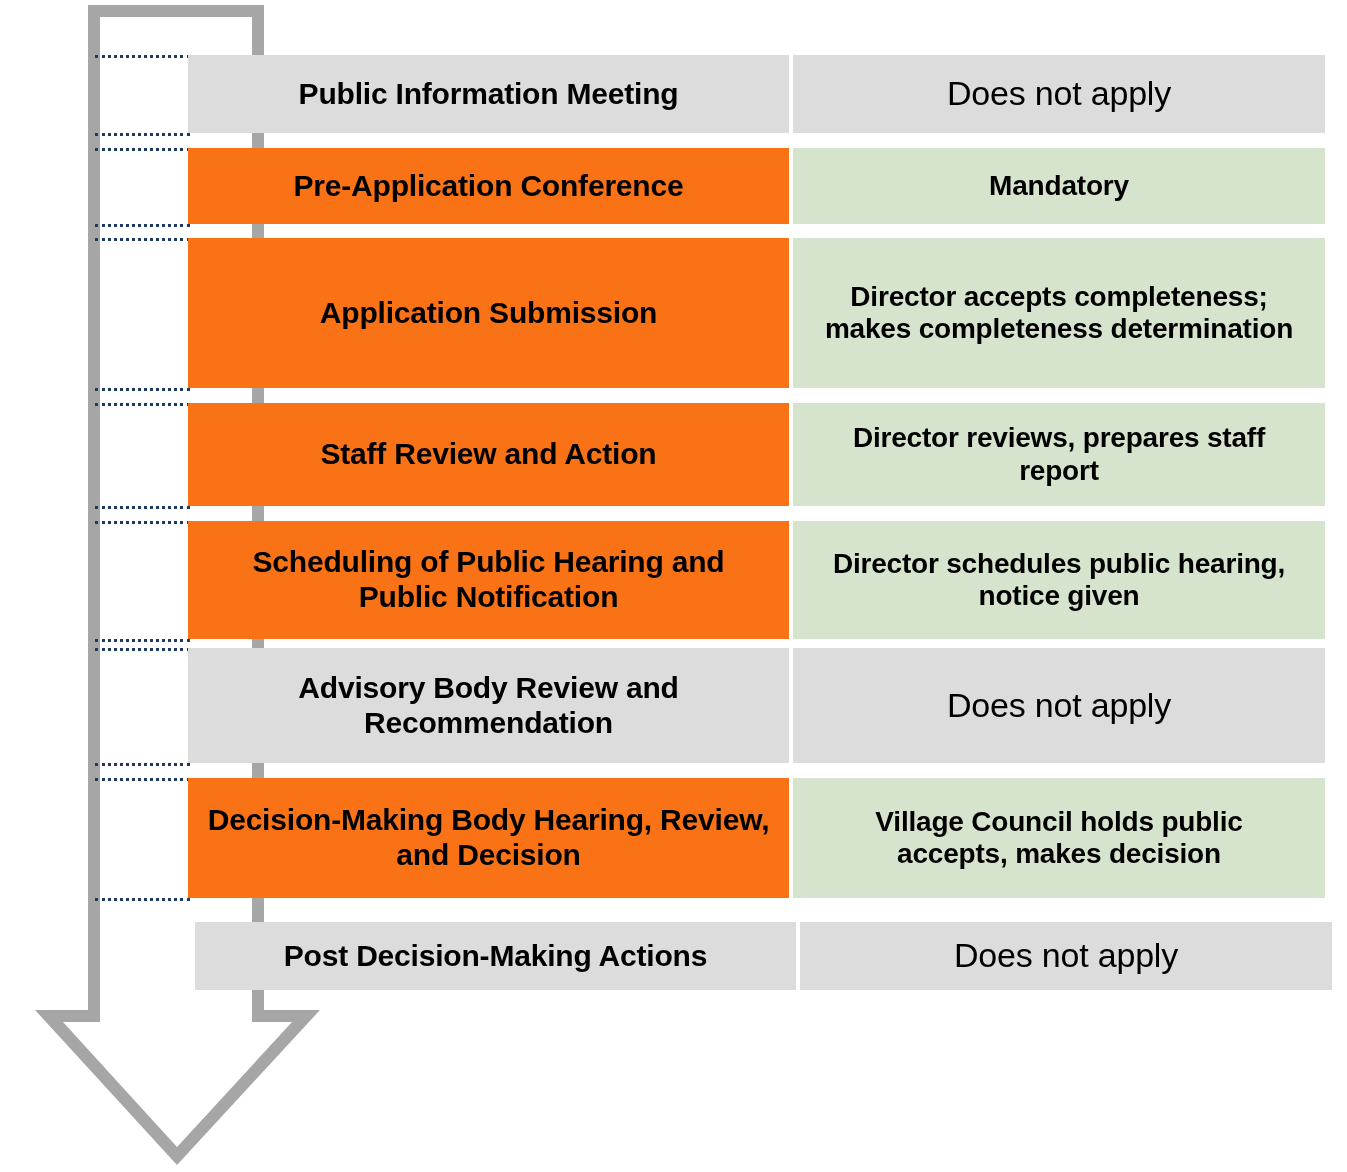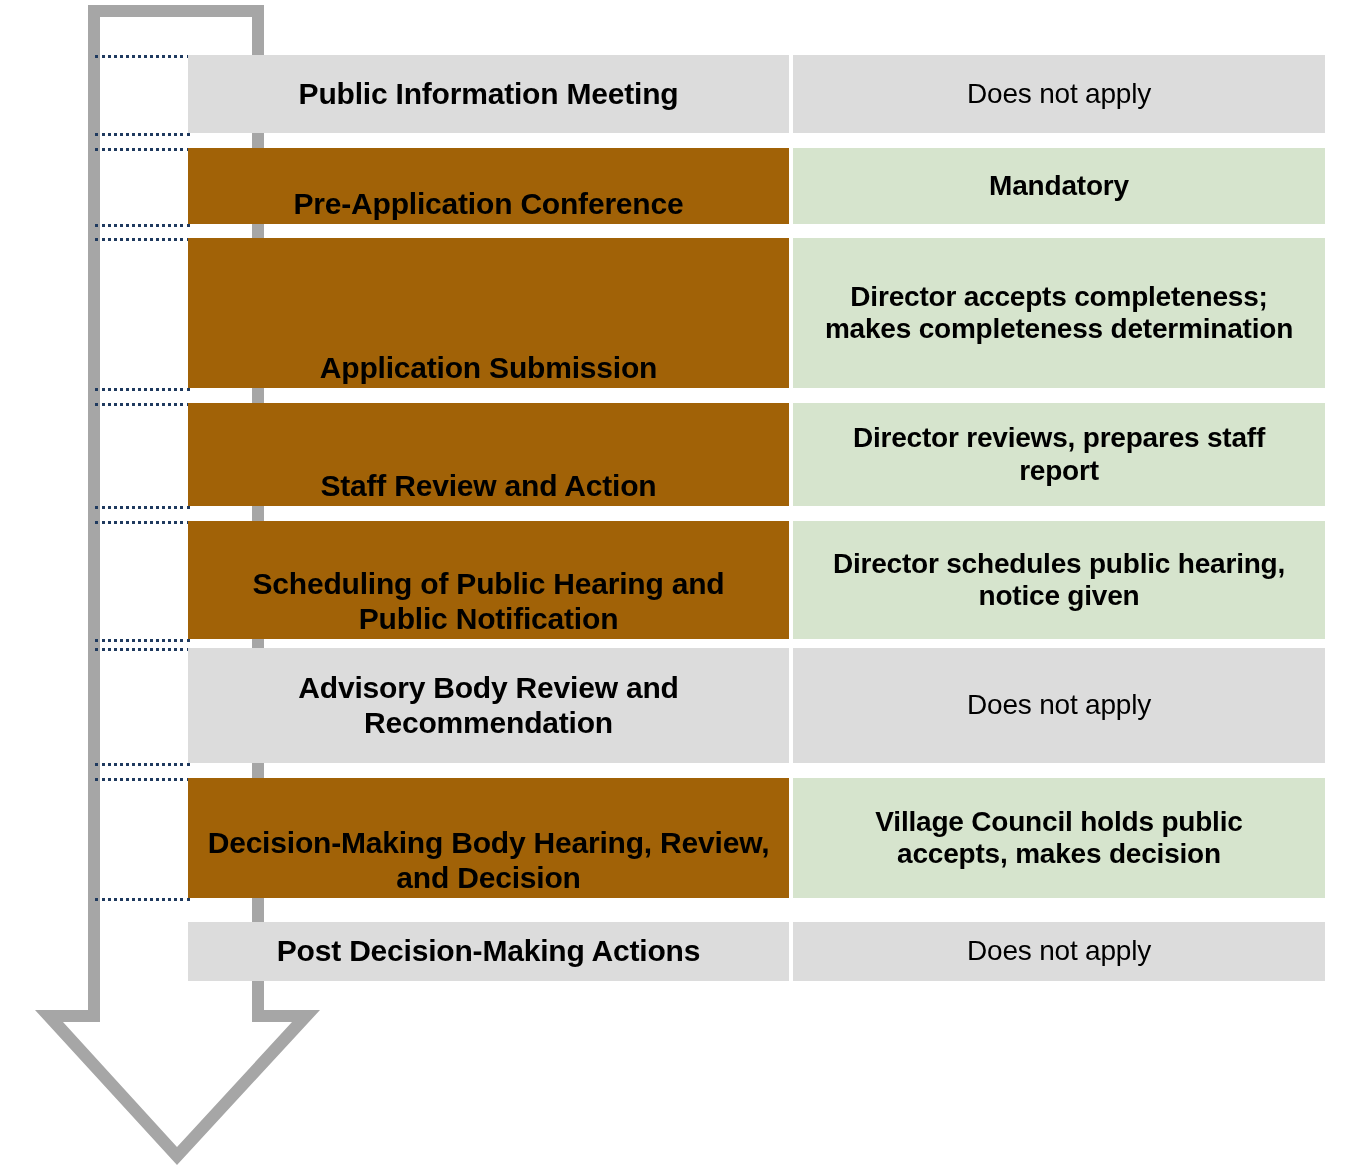--- a/index.html
+++ b/index.html
@@ -72,28 +72,28 @@
     width: 532px;
   }
   .txt {
     display: block;
     line-height: 1.16;
     color: #000000;
     letter-spacing: -0.2px;
   }
 
   
-  .fill-blue  { background: #a16207; align-items: flex-end; }
+  .fill-blue  { background: #f97316; }
   .fill-green { background: #d6e4cd; justify-content: center; }
   .fill-gray  { background: #dcdcdc; }
 
   
   .t-step { font-size: 30px; font-weight: bold; }
   .t-note-bold { font-size: 28px; font-weight: bold; }
-  .t-note-plain { font-size: 28px; font-weight: normal; }
+  .t-note-plain { font-size: 34px; font-weight: normal; }
 </style>
 </head>
 <body>
 
 <div id="canvas">
 
   <svg id="flow-arrow" viewBox="0 0 1347 1172">
     <path d="M 88,5
              L 264,5
              L 264,1010
@@ -192,21 +192,21 @@
 
   <div class="row" style="top:778px;height:120px;">
     <div class="cell cell-step fill-blue">
       <span class="txt t-step" style="max-width:570px;">Decision-Making Body Hearing, Review, and Decision</span>
     </div>
     <div class="cell cell-note fill-green">
       <span class="txt t-note-bold" style="max-width:470px;">Village Council holds public accepts, makes decision</span>
     </div>
   </div>
 
-  <div class="row" style="top:922px;height:59px;">
+  <div class="row" style="top:922px;height:68px;margin-left:7px;">
     <div class="cell cell-step fill-gray">
       <span class="txt t-step">Post Decision-Making Actions</span>
     </div>
     <div class="cell cell-note fill-gray">
       <span class="txt t-note-plain">Does not apply</span>
     </div>
   </div>
 
 </div>
 

